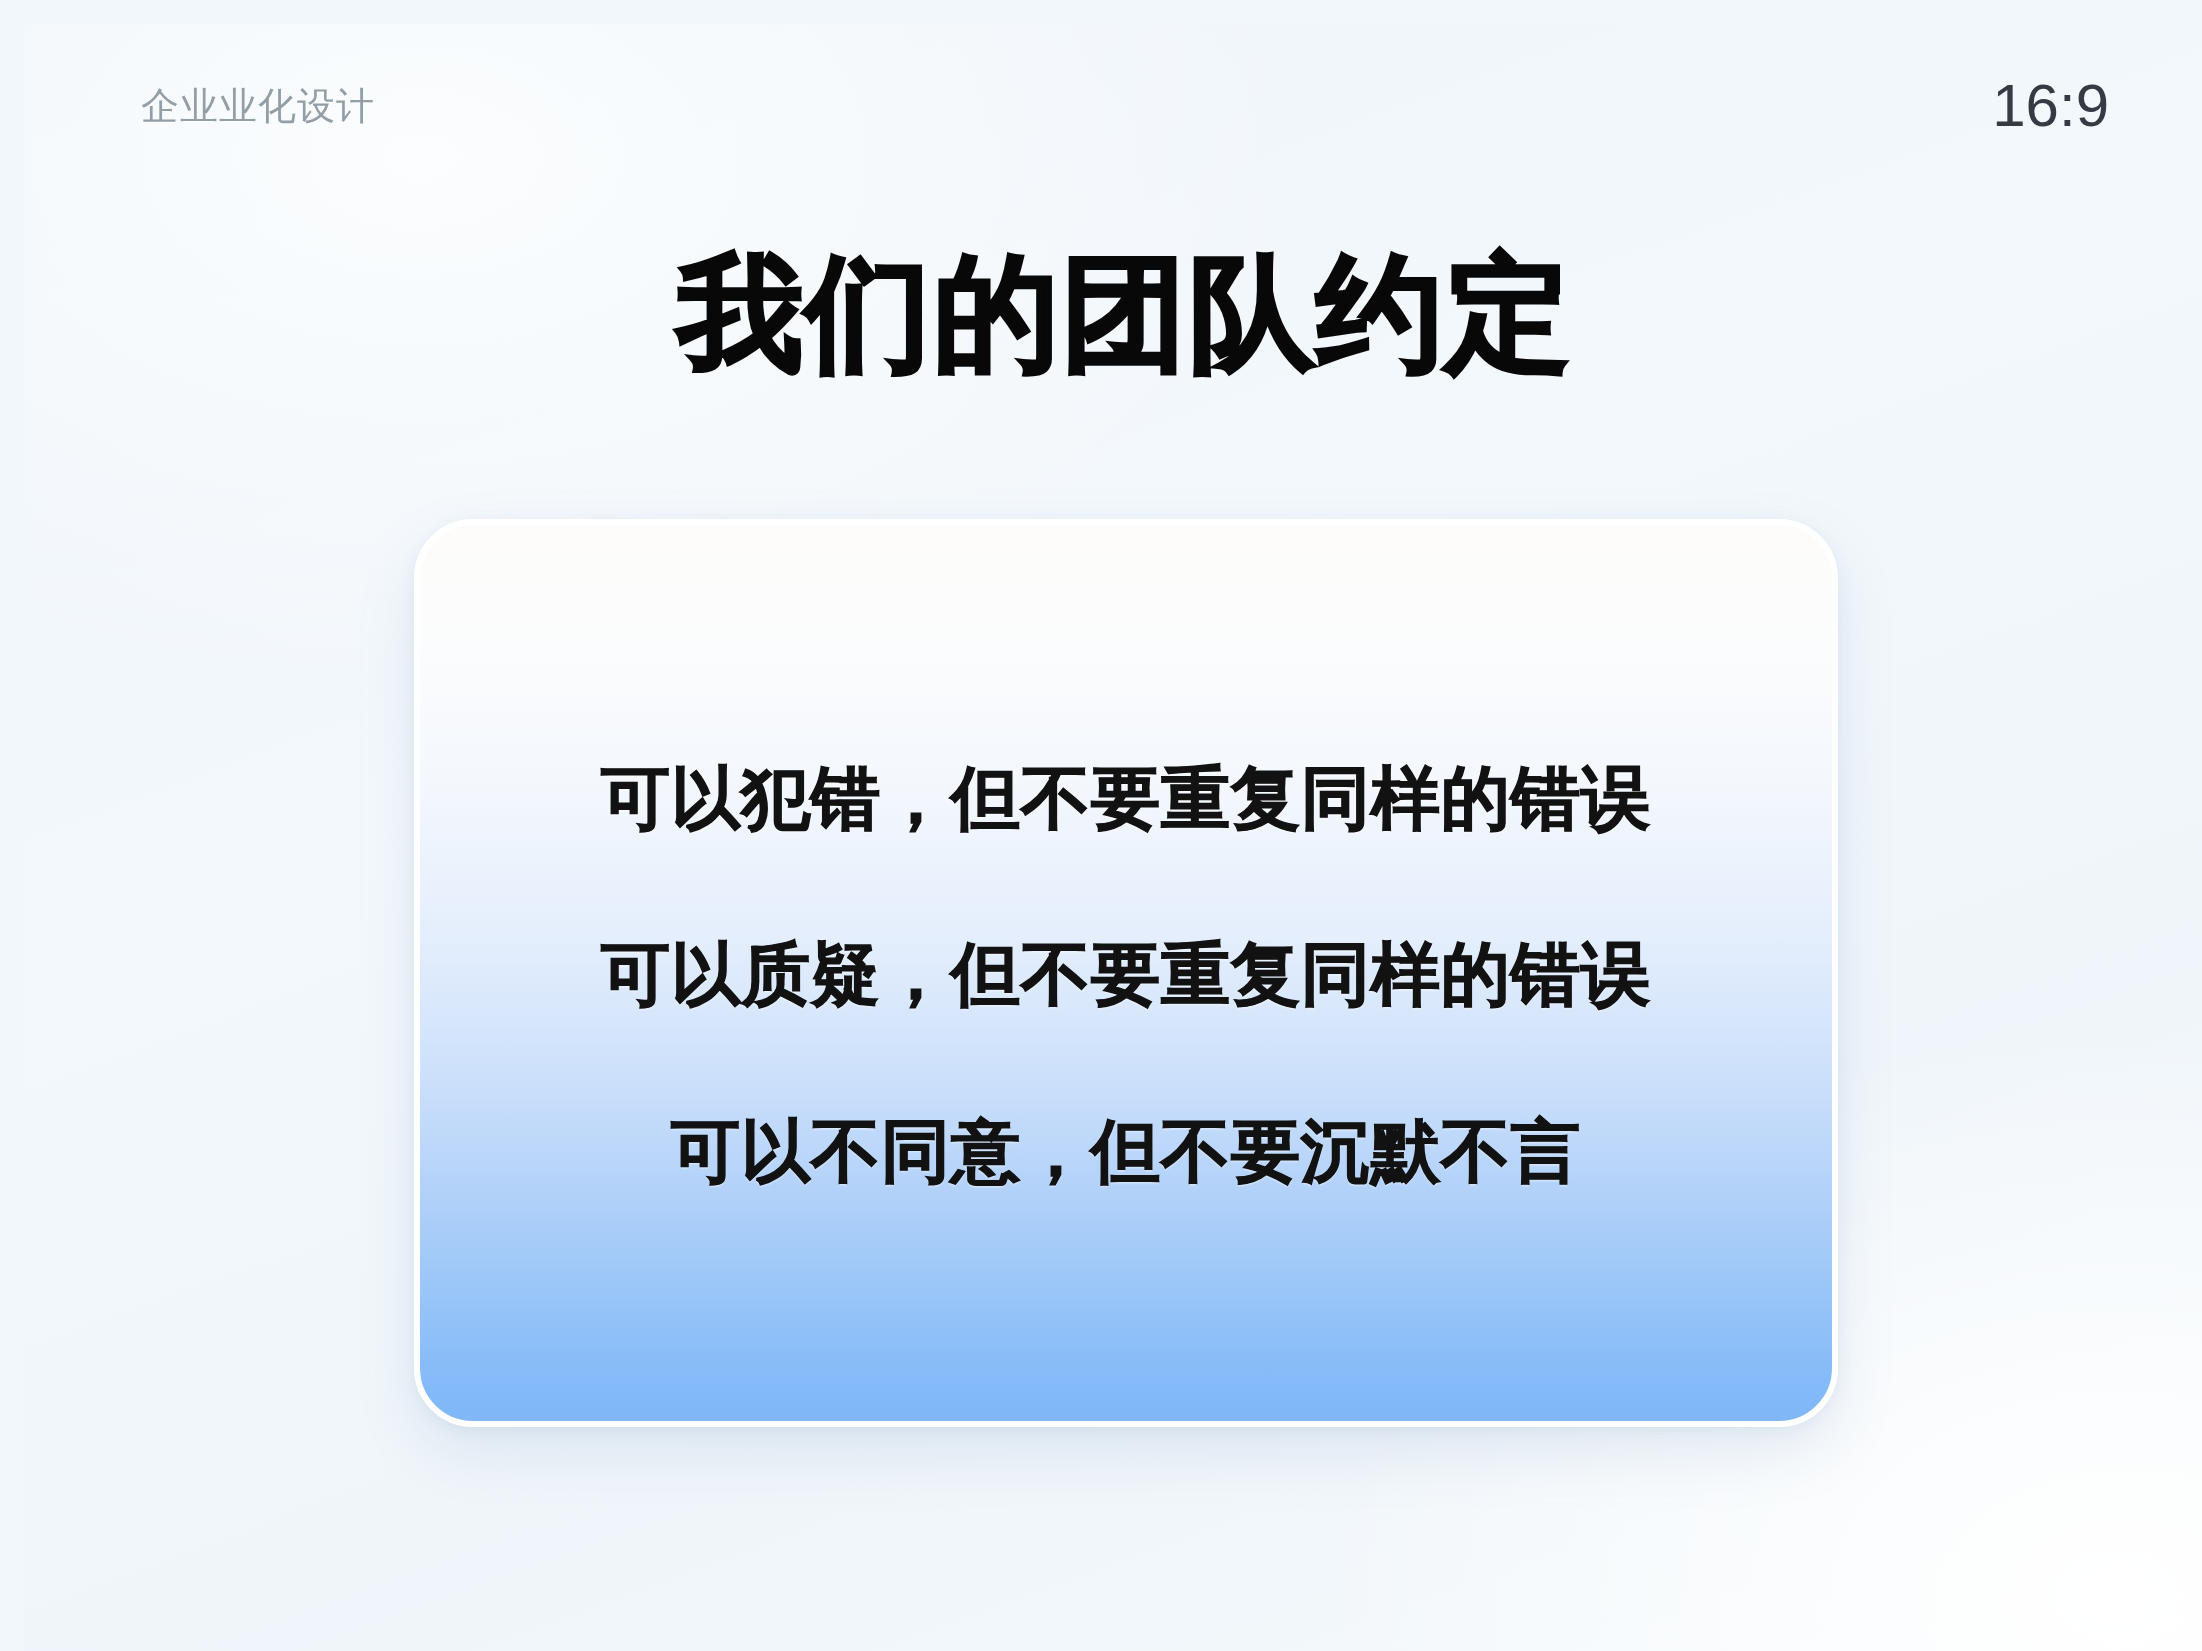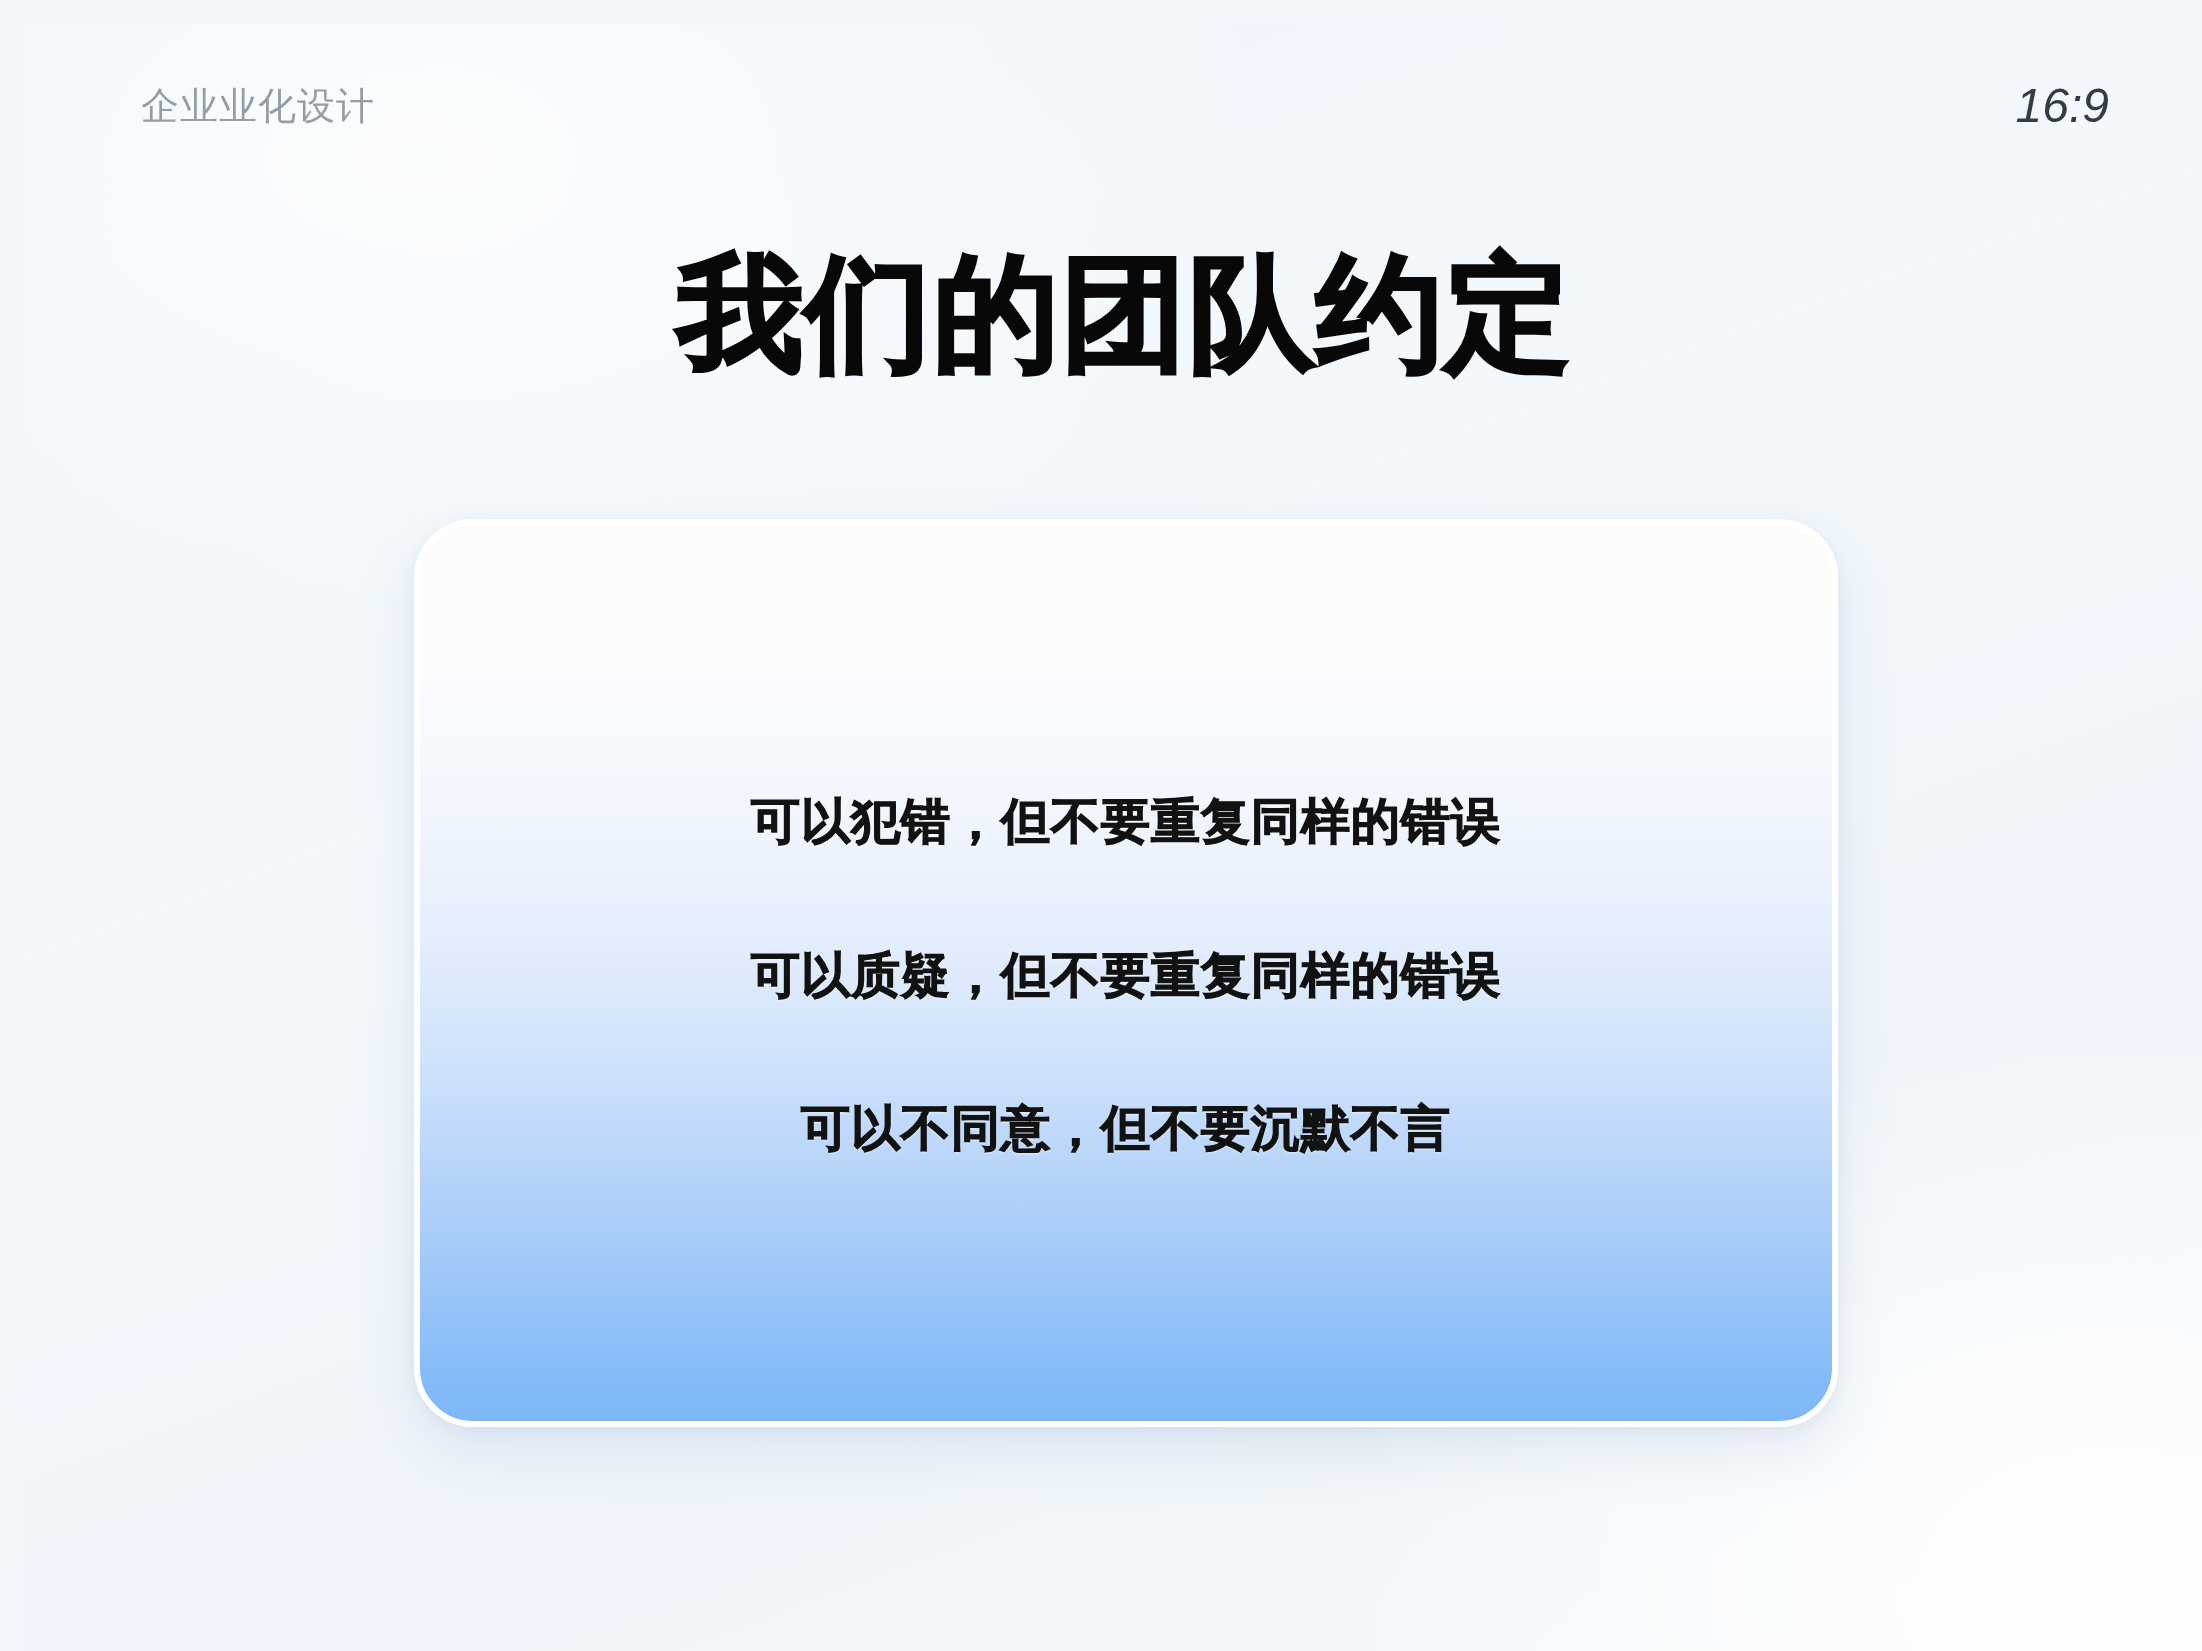--- a/index.html
+++ b/index.html
@@ -43,27 +43,26 @@
     font-size: 38px;
     letter-spacing: 1px;
     color: #939ea7;
     font-weight: 400;
     line-height: 1;
     white-space: nowrap;
     text-shadow: 0 1px 0 rgba(255,255,255,.85);
   }
 
   .ratio-tag {
-    font-size: 48px;
+    font-size: 60px;
     color: #353b42;
     font-weight: 400;
     line-height: 1;
     letter-spacing: 0px;
     white-space: nowrap;
-    font-style: italic;
   }
 
   
   .title {
     position: absolute;
     top: 212px;
     left: 0;
     width: 2202px;
     text-align: center;
     font-size: 126px;
@@ -115,21 +114,21 @@
     width: 100%;
     display: flex;
     flex-direction: column;
     align-items: center;
     justify-content: center;
     gap: 75px;
     padding: 25px 38px 21px 38px;
   }
 
   .promise-line {
-    font-size: 49px;
+    font-size: 69px;
     line-height: 1.12;
     font-weight: 700;
     color: #121212;
     letter-spacing: 1px;
     text-align: center;
     white-space: nowrap;
     -webkit-text-stroke: 1.1px #121212;
     text-shadow: 0 1.9px 1.9px rgba(255,255,255,.45);
   }
 </style>

